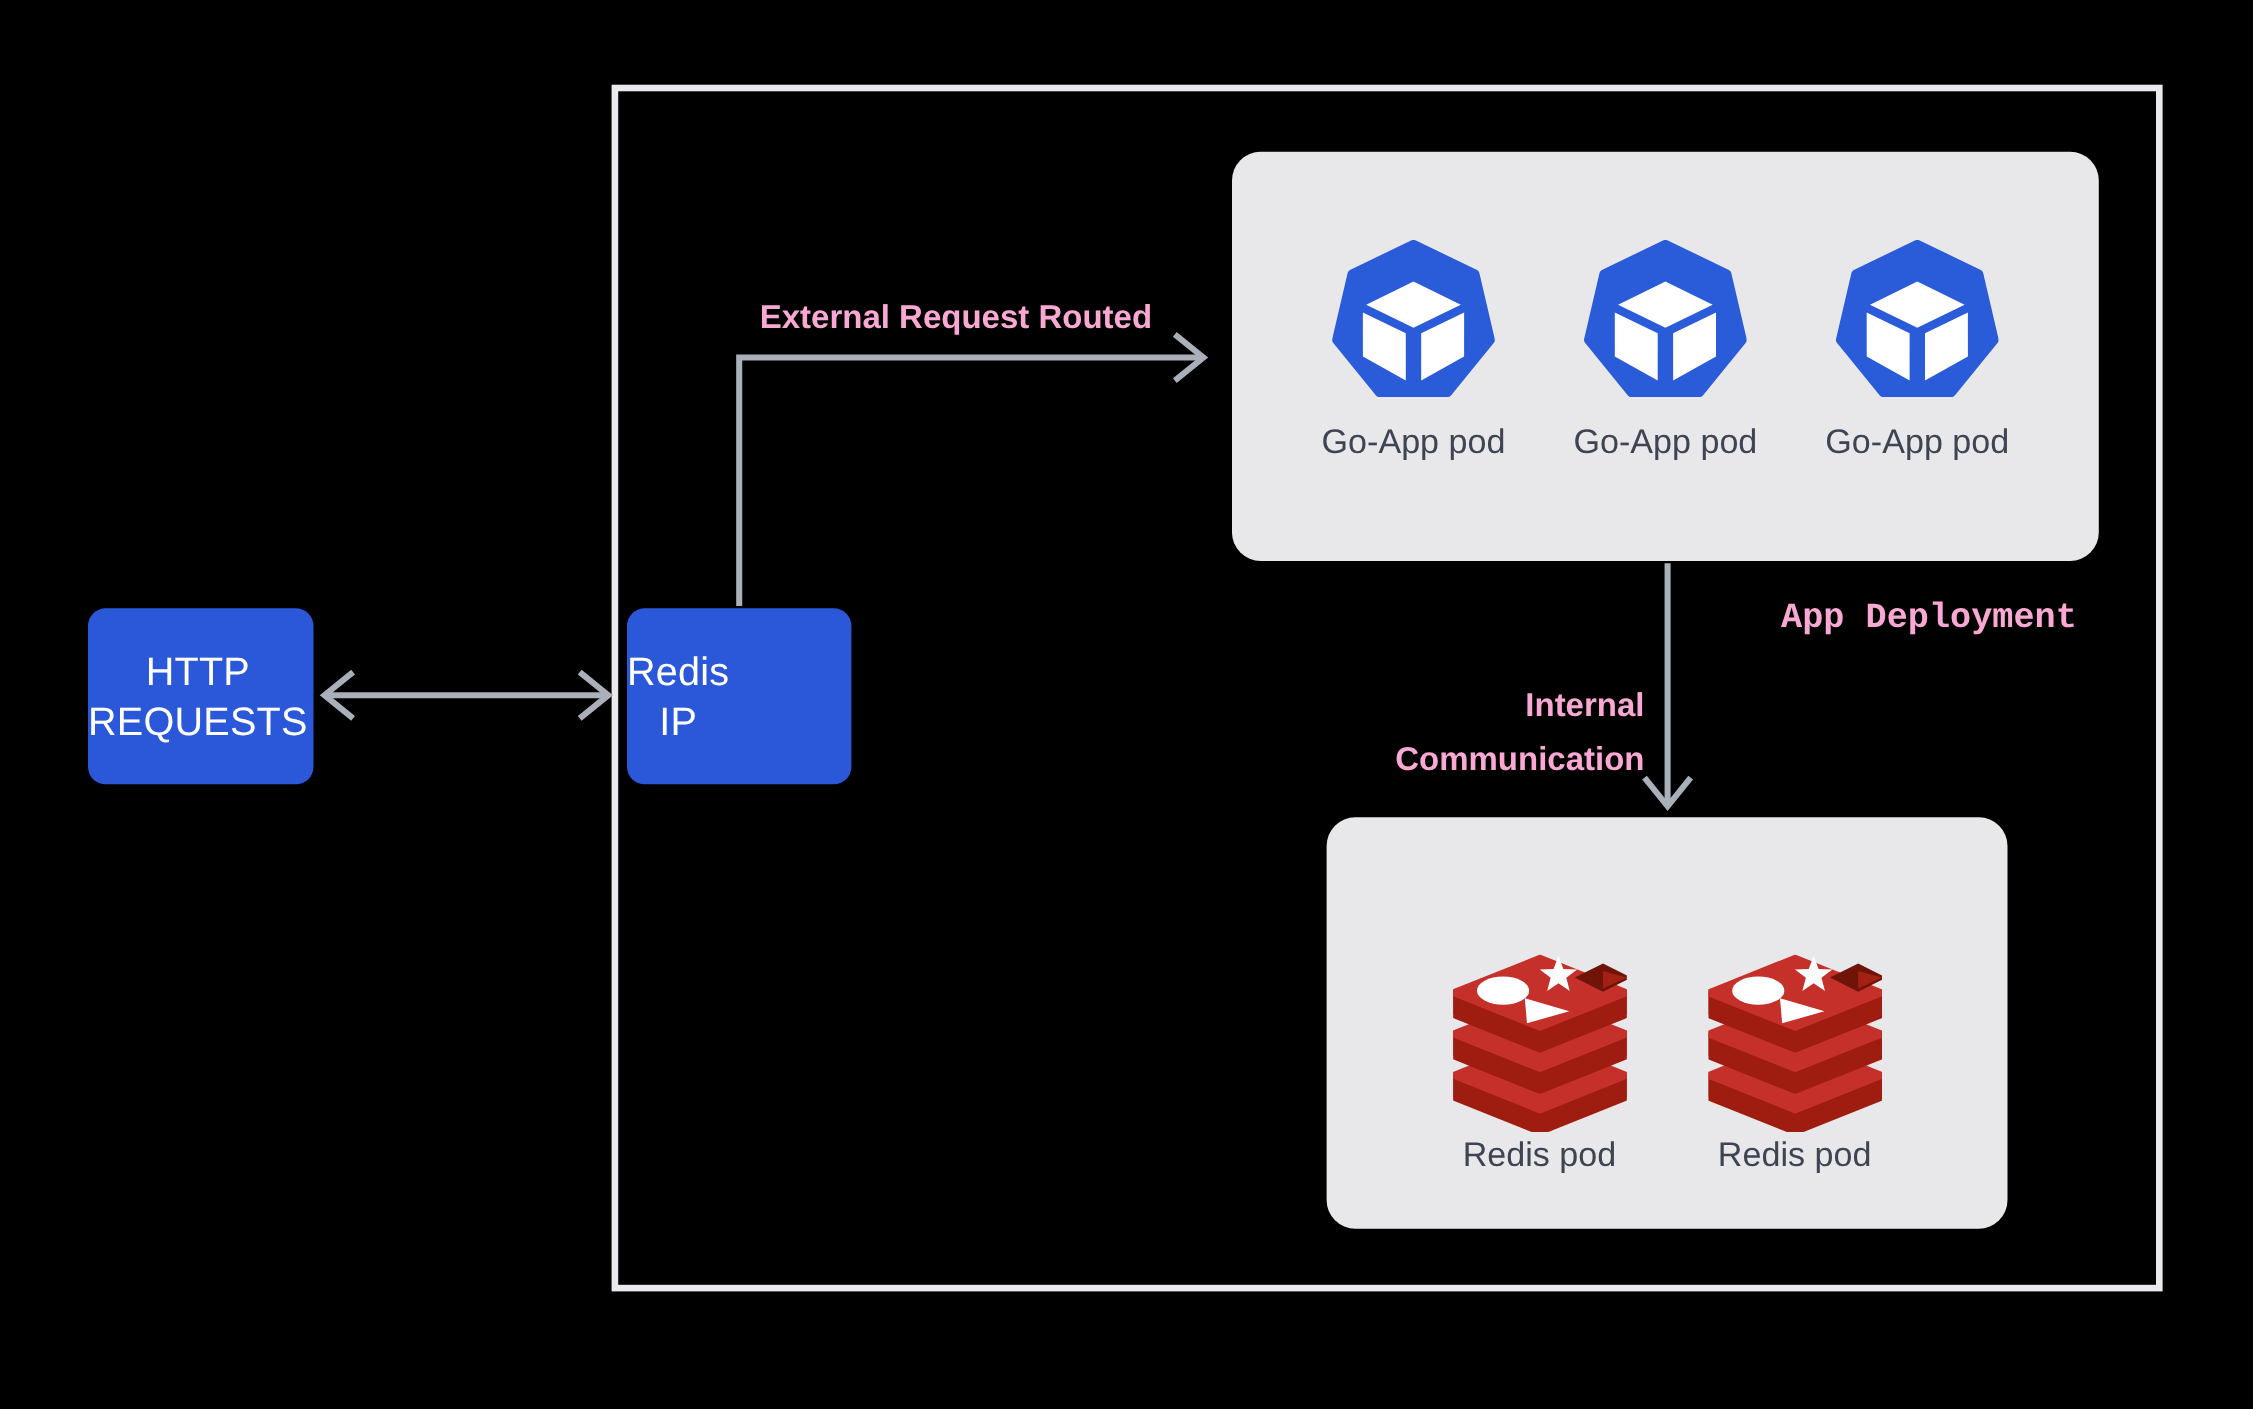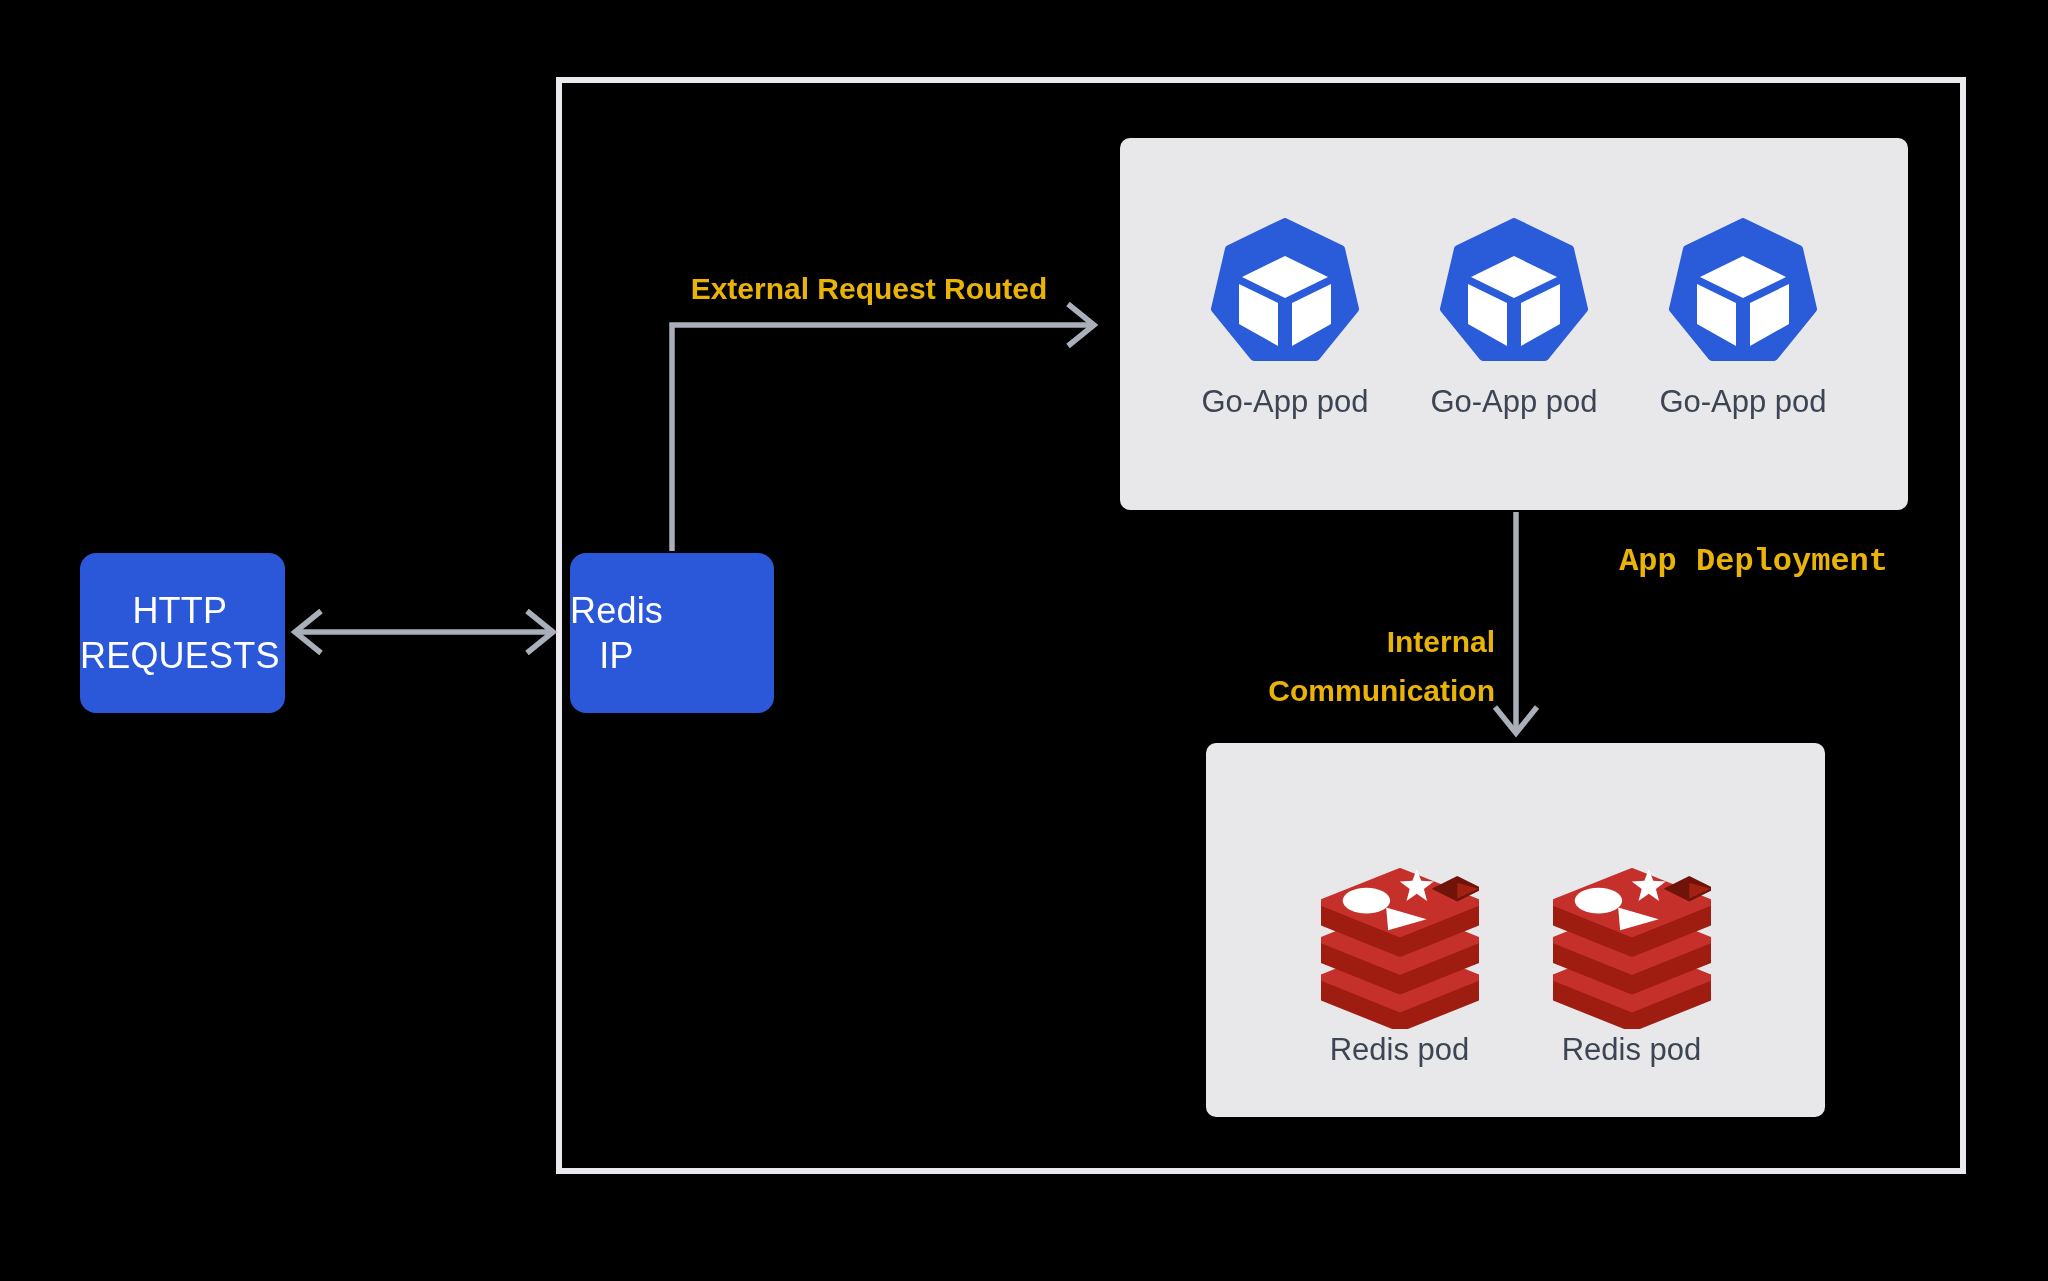--- a/index.html
+++ b/index.html
@@ -6,30 +6,30 @@
   .stage{position:relative;width:2048px;height:1281px;background:#000;overflow:hidden;
          font-family:"Liberation Sans", sans-serif;}
   .cluster{position:absolute;left:556px;top:77px;width:1410px;height:1097px;
            border:6px solid #e9e9ee;box-sizing:border-box;}
   .arrows{position:absolute;left:0;top:0;width:2048px;height:1281px;}
   .arrows path{stroke:#a9b0ba;stroke-width:5.5;fill:none;}
   .bluebox{position:absolute;width:205px;height:160px;background:#2b58d9;border-radius:16px;
            display:flex;align-items:center;justify-content:flex-start;text-align:center;
            color:#fff;font-size:36px;font-weight:500;line-height:45px;white-space:pre-line;
            letter-spacing:.2px;}
-  .panel{position:absolute;background:#e8e8eb;border-radius:10px;display:flex;
+  .panel{position:absolute;background:#e8e8eb;border-radius:26px;display:flex;
          justify-content:center;align-items:flex-start;box-sizing:border-box;}
   .panel-app{left:1120px;top:138px;width:788px;height:372px;gap:57px;padding-top:80px;}
   .panel-redis{left:1206px;top:743px;width:619px;height:374px;gap:72px;padding-top:120px;}
   .pod-item{display:flex;flex-direction:column;align-items:center;}
   .pod-item.k8s{width:172px;}
   .pod-item.redis{width:160px;}
   .pod-label{font-size:31px;color:#3d4452;margin-top:18px;white-space:nowrap;}
   .pod-item.redis .pod-label{margin-top:3px;}
-  .edge-label{position:absolute;color:#eab308;font-weight:700;}
+  .edge-label{position:absolute;color:#f9a8d4;font-weight:700;}
   .lbl-external{left:649px;top:272px;width:440px;text-align:center;font-size:30px;}
   .lbl-internal{right:553px;top:617px;text-align:right;font-size:30px;line-height:49px;
                 white-space:pre-line;}
   .lbl-appdep{right:160px;top:543px;font-size:32px;font-family:Liberation Mono, monospace;}
   .k8s-body{stroke:#2a5cd9;stroke-width:8;stroke-linejoin:round;}
   .redis-top{stroke:#c6302b;stroke-width:6;stroke-linejoin:round;}
   .redis-side{stroke:#9f1c11;stroke-width:6;stroke-linejoin:round;}
   .defs-hidden{position:absolute;width:0;height:0;overflow:hidden;}
 </style>
 </head>

